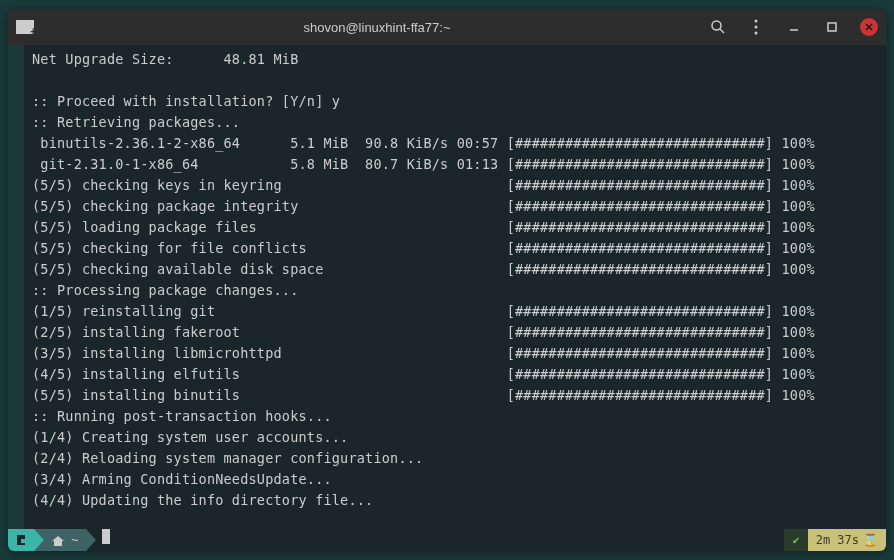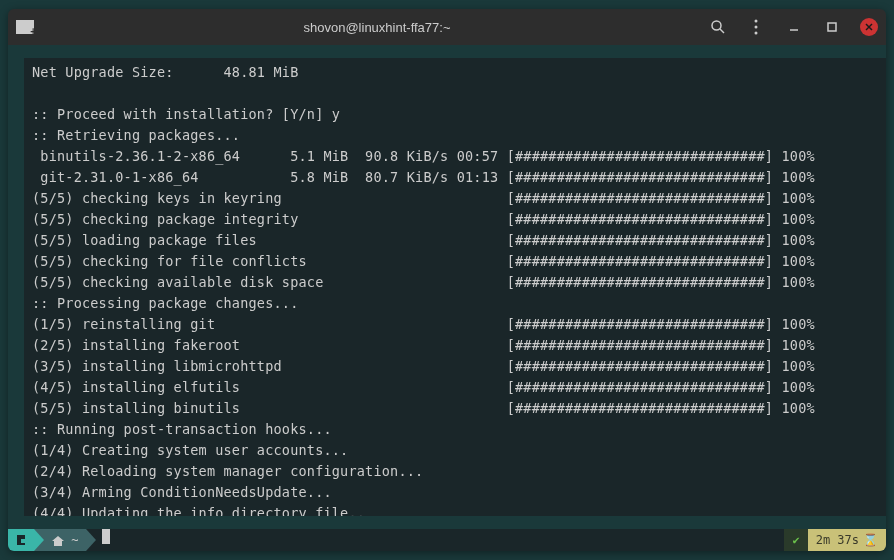--- a/index.html
+++ b/index.html
@@ -19,21 +19,20 @@
     .window {
       background: #1a393a;
       width: 878px;
       height: 542px;
       margin: 9px 8px;
       border-radius: 6px;
       overflow: hidden;
       box-shadow: 0 2px 8px rgba(0,0,0,0.4);
       display: flex;
       flex-direction: column;
-      gap: 13px;
     }
     .titlebar {
       background: #2d2d2d;
       height: 36px;
       display: flex;
       align-items: center;
       padding: 0 8px;
       color: #cccccc;
       font-family: sans-serif;
       font-size: 13px;

